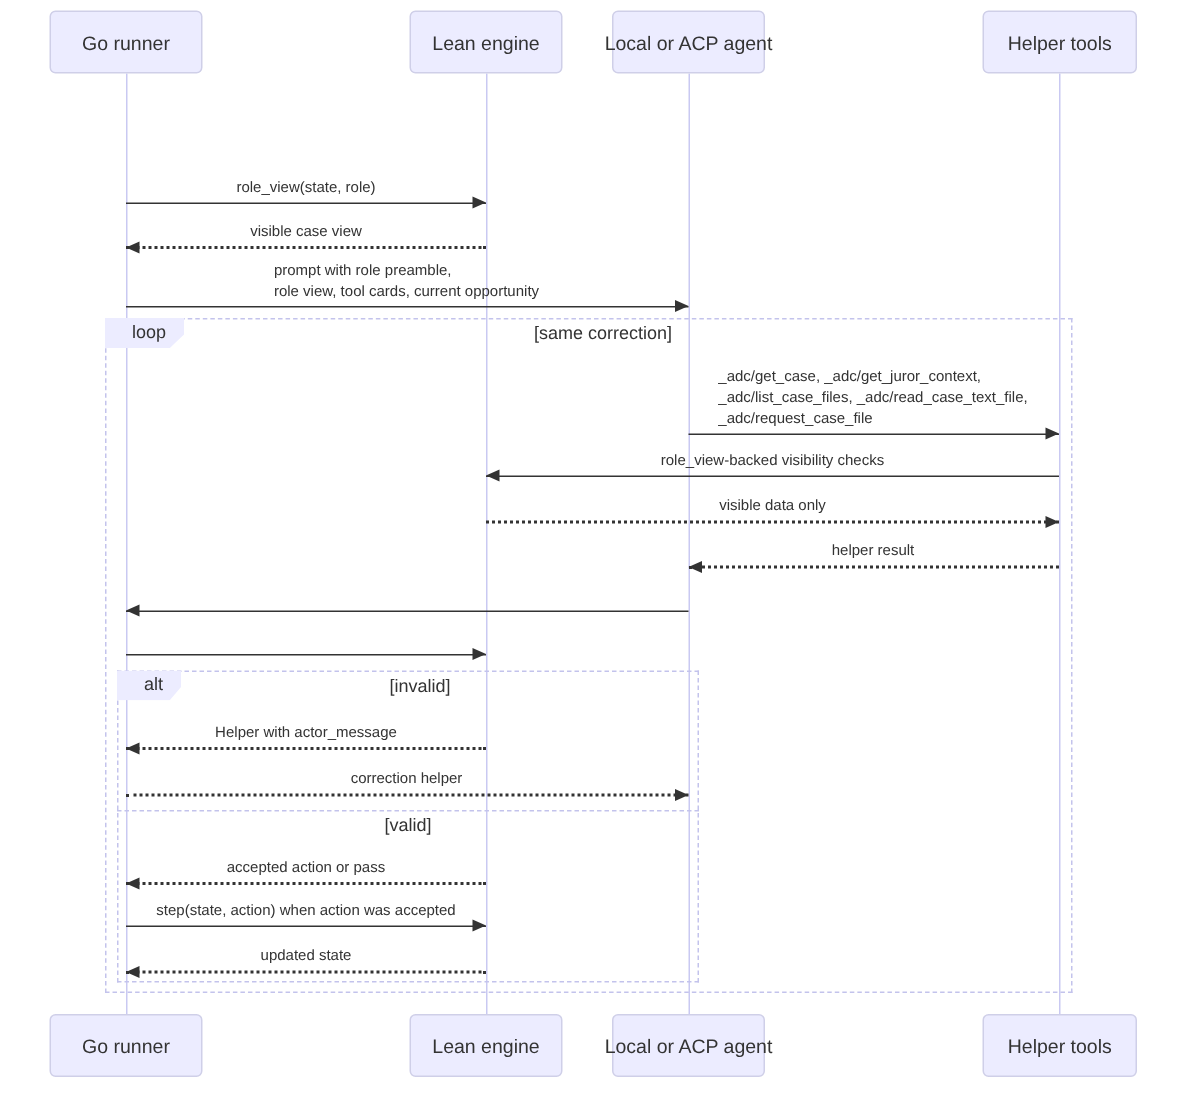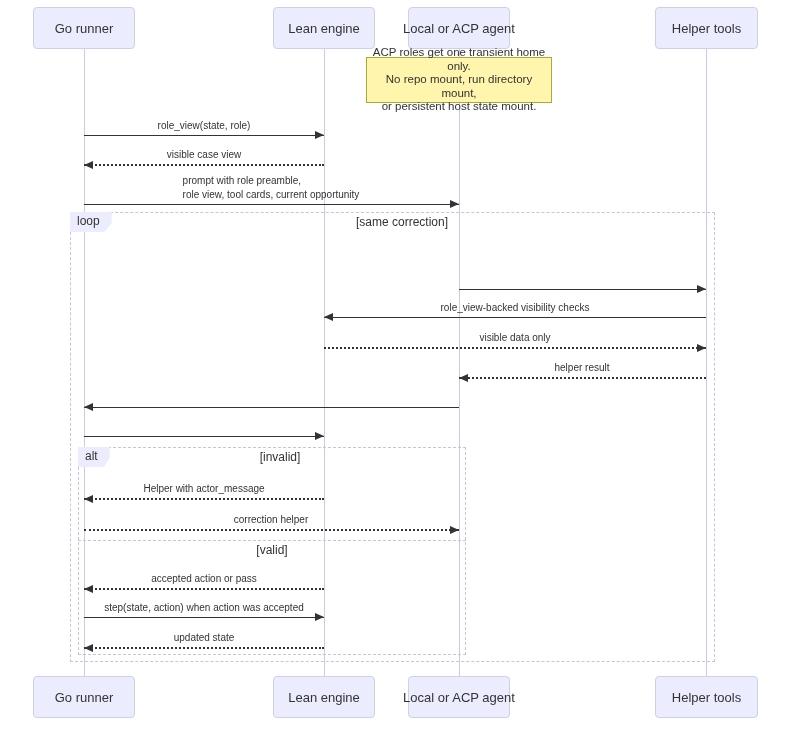--- a/index.html
+++ b/index.html
@@ -22,21 +22,21 @@
   .note {
     position:absolute; left:366px; top:57px; width:186px; height:46px;
     background:#FFF5AD; border:1px solid #AAAA33; box-sizing:border-box;
     display:flex; align-items:center; justify-content:center;
     font-size:11.5px; line-height:13.5px; text-align:center; white-space:pre-line;
   }
   
   .frame { position:absolute; border:1px dashed #c3c3ec; box-sizing:border-box; }
   .frame-tab {
     position:absolute; background:#ECECFF; color:#333;
-    font-size:12px; line-height:19px; padding:0 12px 0 7px; height:20px;
+    font-size:12px; line-height:19px; padding:0 12px 0 18px; height:20px;
     clip-path: polygon(0 0, 100% 0, 100% 55%, 82% 100%, 0 100%);
   }
   .guard {
     position:absolute; transform:translateX(-50%);
     font-size:12px; color:#333; white-space:nowrap;
   }
   .divider { position:absolute; height:0; border-top:1px dashed #c3c3ec; }
   
   .msg-label {
     position:absolute; transform:translateX(-50%);
@@ -66,23 +66,20 @@
   <div class="actor" style="left:273px; top:7px; width:102px">
       <span>Lean engine</span>
     </div>
   <div class="actor" style="left:408px; top:7px; width:102px">
       <span>Local or ACP agent</span>
     </div>
   <div class="actor" style="left:655px; top:7px; width:103px">
       <span>Helper tools</span>
     </div>
 
-  <div class="note">ACP roles get one transient home only.
-No repo mount, run directory mount,
-or persistent host state mount.</div>
 
   <div class="frame" style="left:70px; top:212px; width:645px; height:450px"></div>
   <div class="frame-tab" style="left:70px; top:212px">loop</div>
   <div class="guard" style="left:402px; top:215px">[same correction]</div>
 
   <div class="frame" style="left:78px; top:447px; width:388px; height:208px"></div>
   <div class="frame-tab" style="left:78px; top:447px">alt</div>
   <div class="guard" style="left:280px; top:450px">[invalid]</div>
   <div class="divider" style="left:78px; top:540px; width:388px"></div>
   <div class="guard" style="left:272px; top:543px">[valid]</div>
@@ -96,20 +93,23 @@
   <div class="msg-line dotted" style="left:84px; top:164px; width:240px">
       <i class="head left"></i>
     </div>
 
   <div class="msg-label" style="left:271px; top:174px">prompt with role preamble,
 role view, tool cards, current opportunity</div>
   <div class="msg-line solid" style="left:84px; top:204px; width:375px">
       <i class="head right"></i>
     </div>
 
+  <div class="msg-label" style="left:582px; top:245px">_adc/get_case, _adc/get_juror_context,
+_adc/list_case_files, _adc/read_case_text_file,
+_adc/request_case_file</div>
   <div class="msg-line solid" style="left:459px; top:289px; width:247px">
       <i class="head right"></i>
     </div>
 
   <div class="msg-label" style="left:515px; top:301px">role_view-backed visibility checks</div>
   <div class="msg-line solid" style="left:324px; top:317px; width:382px">
       <i class="head left"></i>
     </div>
 
   <div class="msg-label" style="left:515px; top:331px">visible data only</div>

